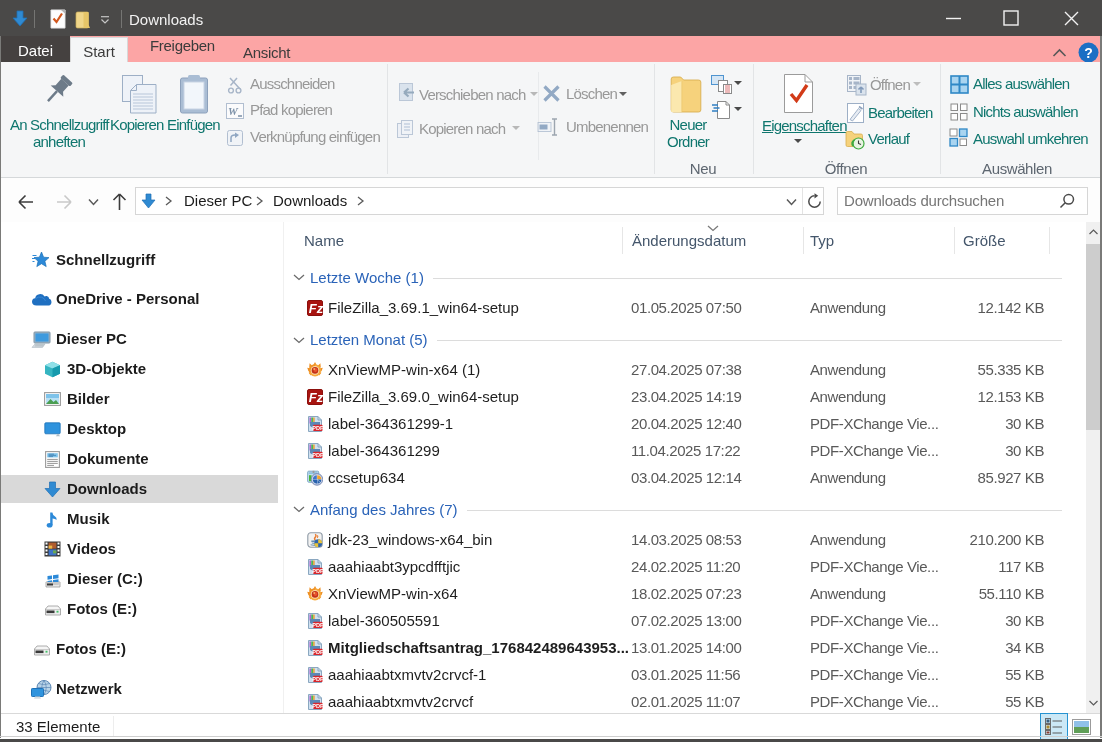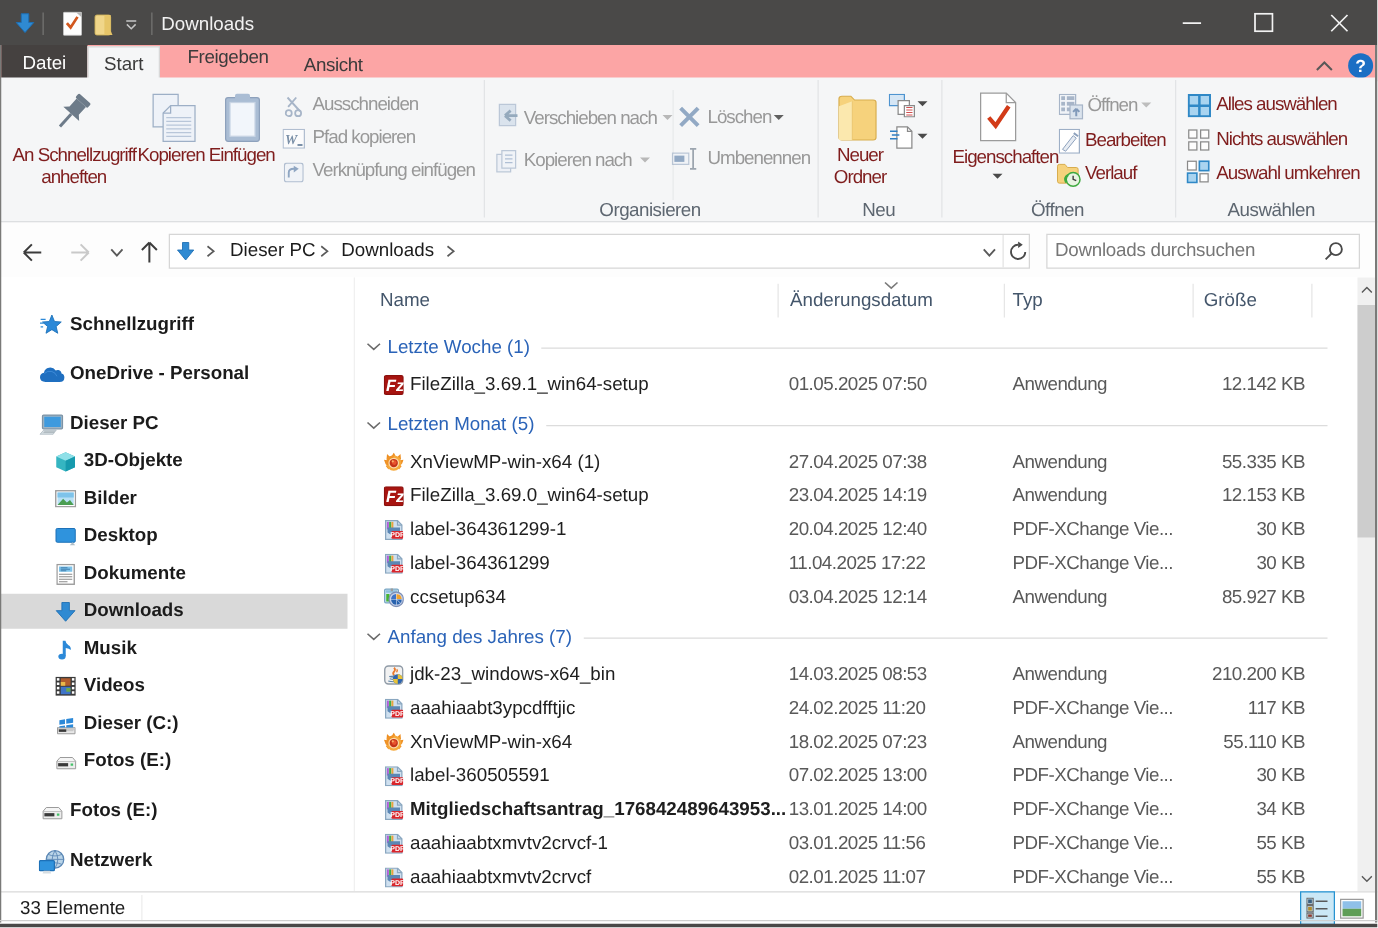--- a/index.html
+++ b/index.html
@@ -6,21 +6,21 @@
 .abs{position:absolute;}
 .t{position:absolute;white-space:nowrap;}
 #titlebar{left:0;top:0;width:1102px;height:36px;background:#4a4948;}
 #tabrow{left:0;top:36px;width:1102px;height:29px;background:#fca5a5;border-bottom:1px solid #d8d8d8;}
 #ribbon{left:0;top:62px;width:1102px;height:116px;background:#f5f6f7;border-bottom:1px solid #d5d8da;}
 #addrrow{left:0;top:178px;width:1102px;height:44px;background:#fdfdfd;}
 #main{left:0;top:222px;width:1102px;height:491px;background:#fff;}
 #statusbar{left:0;top:713px;width:1102px;height:25px;background:#fff;border-top:1px solid #d9d9d9;}
 .gsep{position:absolute;width:1px;top:4px;height:168px;background:#e2e4e6;}
 .glabel{position:absolute;top:98px;width:200px;text-align:center;color:#5d6670;letter-spacing:-0.4px;}
-.rtxt{color:#7f1d1d;letter-spacing:-0.8px;}
+.rtxt{color:#0f766e;letter-spacing:-0.8px;}
 .dis{color:#989898;}
 .caret{position:absolute;width:0;height:0;border-left:4px solid transparent;border-right:4px solid transparent;border-top:4px solid #777;}
 .vline{position:absolute;width:1px;background:#e6e6e6;}
 .navtxt{color:#1b1b1b;font-weight:bold;}
 .col2{color:#595959;letter-spacing:-0.4px;}
 .grouphead{color:#2a63b8;}
 </style></head>
 <body>
 <div class="abs" id="titlebar">
   <svg class="abs" style="left:12px;top:10px" width="16" height="17" viewBox="0 0 16 17">
@@ -66,21 +66,20 @@
     <circle cx="10.5" cy="10.5" r="10" fill="#1b6fc4"></circle>
     <text x="10.5" y="15.5" font-family="Liberation Sans" font-size="14" font-weight="bold" fill="#fff" text-anchor="middle">?</text>
   </svg>
 </div>
 <div class="abs" id="ribbon">
   <div class="gsep" style="left:387px;top:2px;height:110px;"></div>
   <div class="gsep" style="left:538px;top:10px;height:88px;background:#e8eaec;"></div>
   <div class="gsep" style="left:654px;top:2px;height:110px;"></div>
   <div class="gsep" style="left:753px;top:2px;height:110px;"></div>
   <div class="gsep" style="left:940px;top:2px;height:110px;"></div>
-  <div class="glabel" style="left:420px;">Organisieren</div>
   <div class="glabel" style="left:603px;">Neu</div>
   <div class="glabel" style="left:746px;">Öffnen</div>
   <div class="glabel" style="left:917px;">Auswählen</div>
 
   <svg class="abs" style="left:41px;top:12px" width="34" height="38" viewBox="0 0 34 38">
     <g transform="rotate(42 17 16)">
       <rect x="10.5" y="1" width="13" height="4.5" rx="1.2" fill="#6d7b89"></rect>
       <path d="M12 5.5 L22 5.5 L22 14 L25.5 17.5 L8.5 17.5 L12 14 Z" fill="#6d7b89"></path>
       <path d="M17 17.5 L17 31" stroke="#6d7b89" stroke-width="2.4"></path>
     </g>
@@ -176,21 +175,21 @@
         <path d="M1 5 L7 5 M2.5 8 L8.5 8 M1 11 L7 11"></path>
       </g>
   </svg>
   <div class="caret" style="left:734px;top:45px;border-top-color:#4a4a4a;"></div>
 
   <svg class="abs" style="left:783px;top:11px" width="31" height="41" viewBox="0 0 31 41">
     <path d="M1.5 1.5 L22 1.5 L29.5 9 L29.5 39.5 L1.5 39.5 Z" fill="#fff" stroke="#9b9b9b"></path>
     <path d="M22 1.5 L22 9 L29.5 9" fill="none" stroke="#9b9b9b"></path>
     <path d="M8 21 L13.5 27.5 L24 12" stroke="#d23b18" stroke-width="3.4" fill="none"></path>
   </svg>
-  <div class="t rtxt" style="left:762px;top:54.5px;">Eigenschaften</div>
+  <div class="t rtxt" style="left:762px;top:54.5px;text-decoration:underline;">Eigenschaften</div>
   <div class="caret" style="left:794px;top:77px;border-top-color:#4a4a4a;"></div>
 
   <svg class="abs" style="left:847px;top:13px;opacity:0.65" width="20" height="21" viewBox="0 0 20 21">
     <rect x="0.5" y="0.5" width="13" height="16" fill="#eef2f8" stroke="#7e93af"></rect>
     <g fill="#7e93af">
         <rect x="2" y="2" width="3" height="3"></rect>
         <rect x="2" y="6.5" width="3" height="3"></rect>
         <rect x="2" y="11" width="3" height="3"></rect>
         <rect x="6.5" y="2" width="6" height="3"></rect>
         <rect x="6.5" y="6.5" width="6" height="3"></rect>

